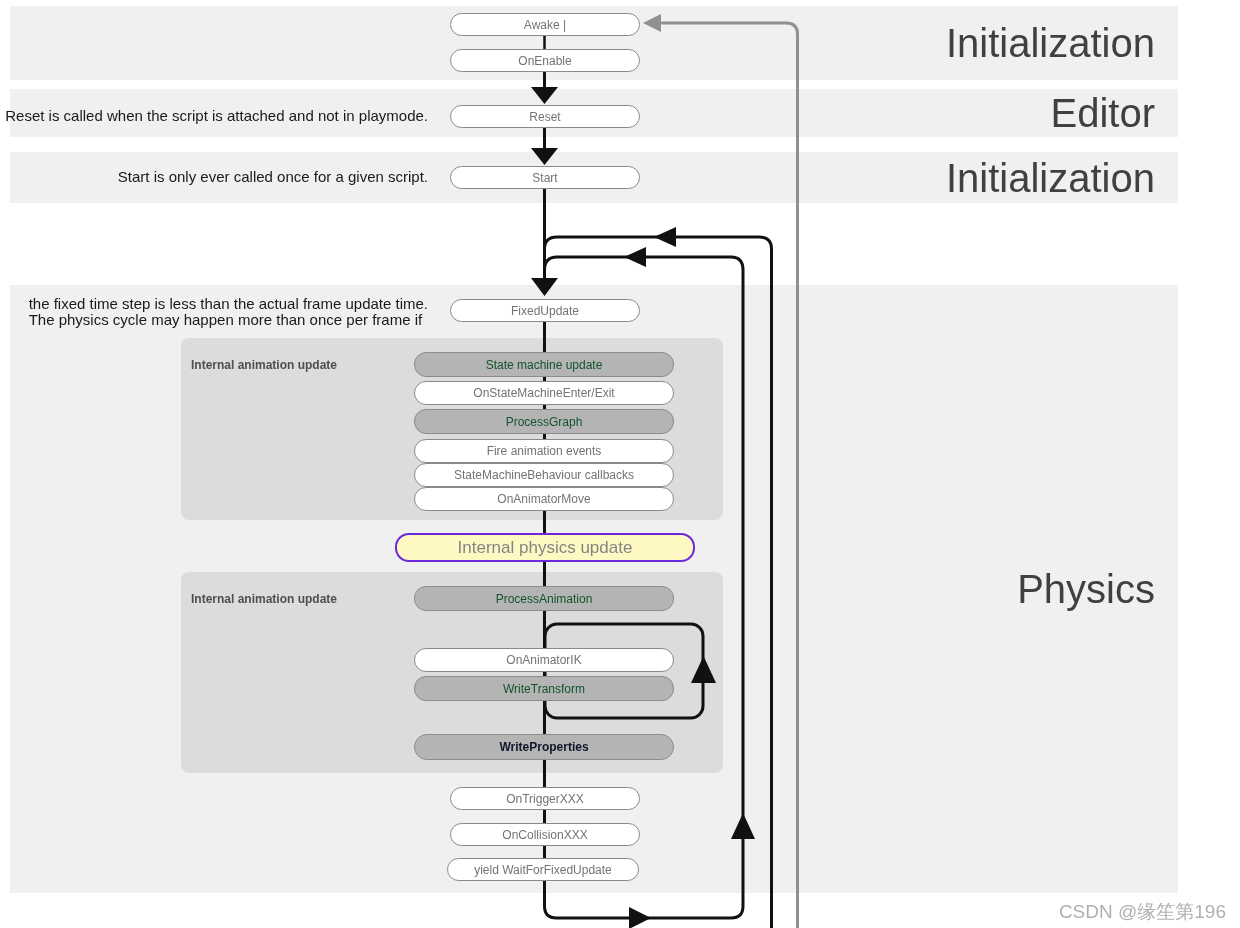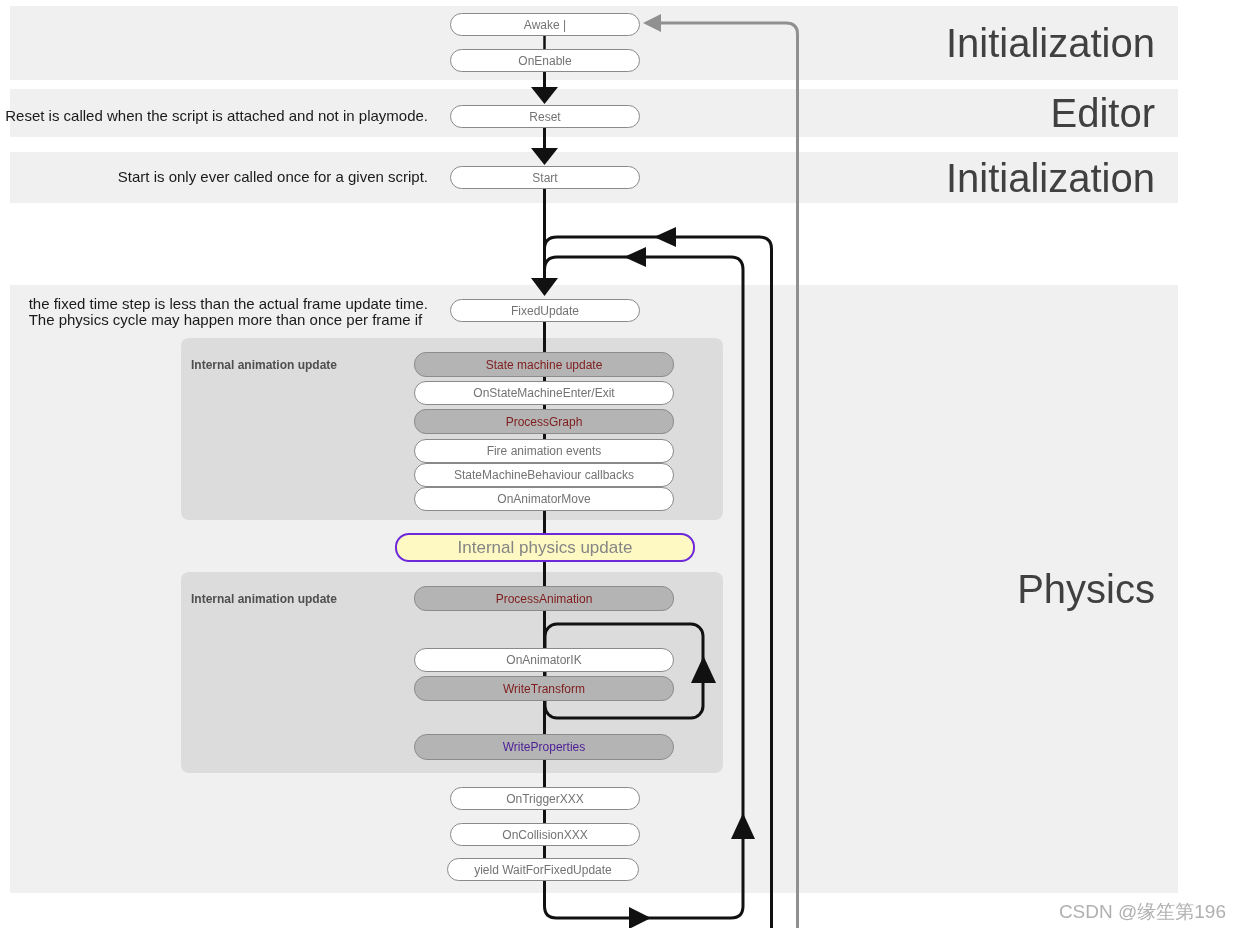--- a/index.html
+++ b/index.html
@@ -21,22 +21,22 @@
   #group-anim2{top:572px;height:201px;}
   .group-label{position:absolute;left:10px;top:8px;font-size:12px;font-weight:bold;color:#4f4f4f;margin-top:12px;}
 
   
   #lines{position:absolute;left:0;top:0;z-index:5;}
 
   
   .node{position:absolute;z-index:10;display:flex;align-items:center;justify-content:center;
     font-size:12px;box-sizing:border-box;white-space:nowrap;}
   .node.white{background:#ffffff;border:1.5px solid #8a8a8a;border-radius:12px;color:#737373;}
-  .node.gray{background:#b4b4b4;border:1.5px solid #8c8c8c;border-radius:12px;color:#7f1d1d;}
-  .node.graypill{background:#b4b4b4;border:1.5px solid #8c8c8c;border-radius:13px;color:#4c1d95;}
+  .node.gray{background:#b4b4b4;border:1.5px solid #8c8c8c;border-radius:12px;color:#14532d;}
+  .node.graypill{background:#b4b4b4;border:1.5px solid #8c8c8c;border-radius:13px;color:#0f172a;font-weight:bold;}
   .node.bigpill{background:#fef9c3;border:2px solid #6d28d9;border-radius:14px;color:#858585;font-size:17px;}
 
   #n-awake{left:450px;top:13px;width:190px;height:23px;}
   #n-onenable{left:450px;top:49px;width:190px;height:23px;}
   #n-reset{left:450px;top:105px;width:190px;height:23px;}
   #n-start{left:450px;top:166px;width:190px;height:23px;}
   #n-fixedupdate{left:450px;top:299px;width:190px;height:23px;}
   #n-smu{left:414px;top:352px;width:260px;height:25px;}
   #n-osme{left:414px;top:381px;width:260px;height:24px;}
   #n-pg{left:414px;top:409px;width:260px;height:25px;text-align:right;}

